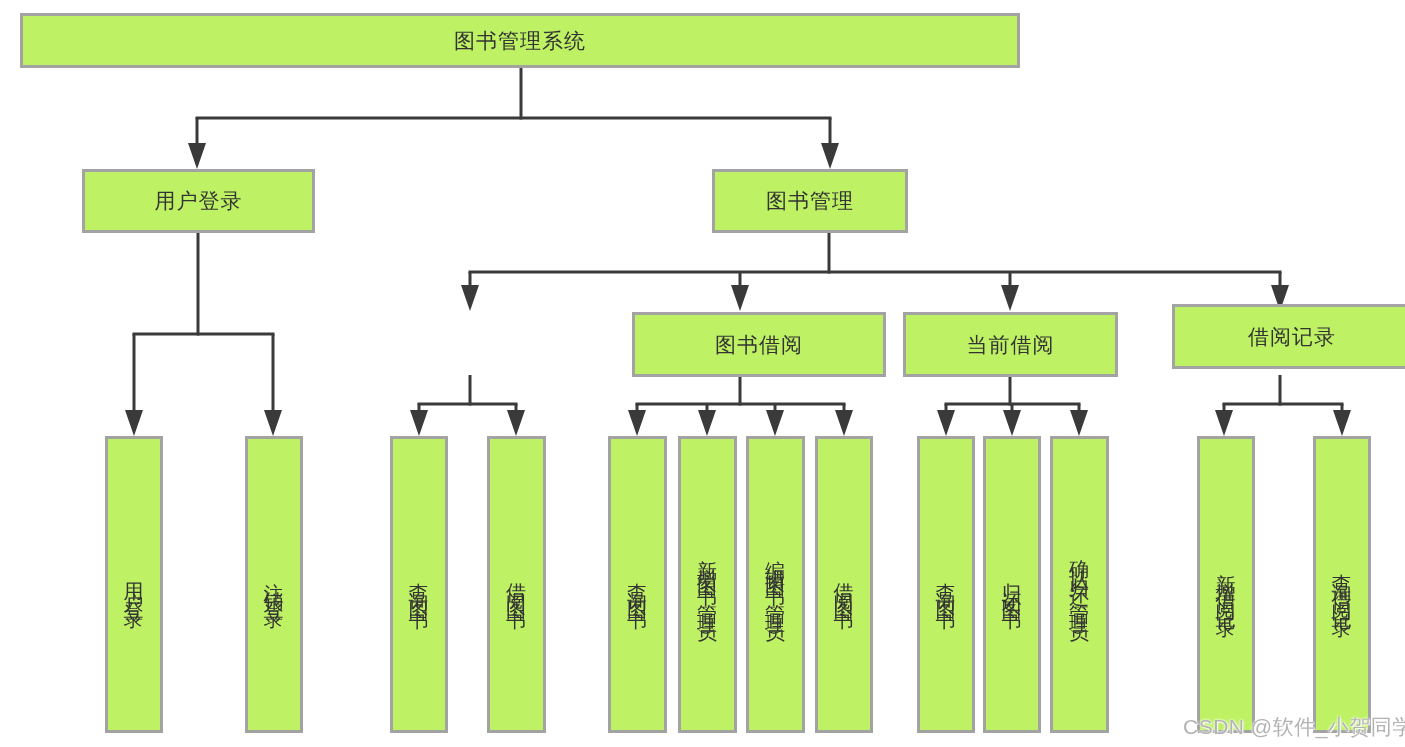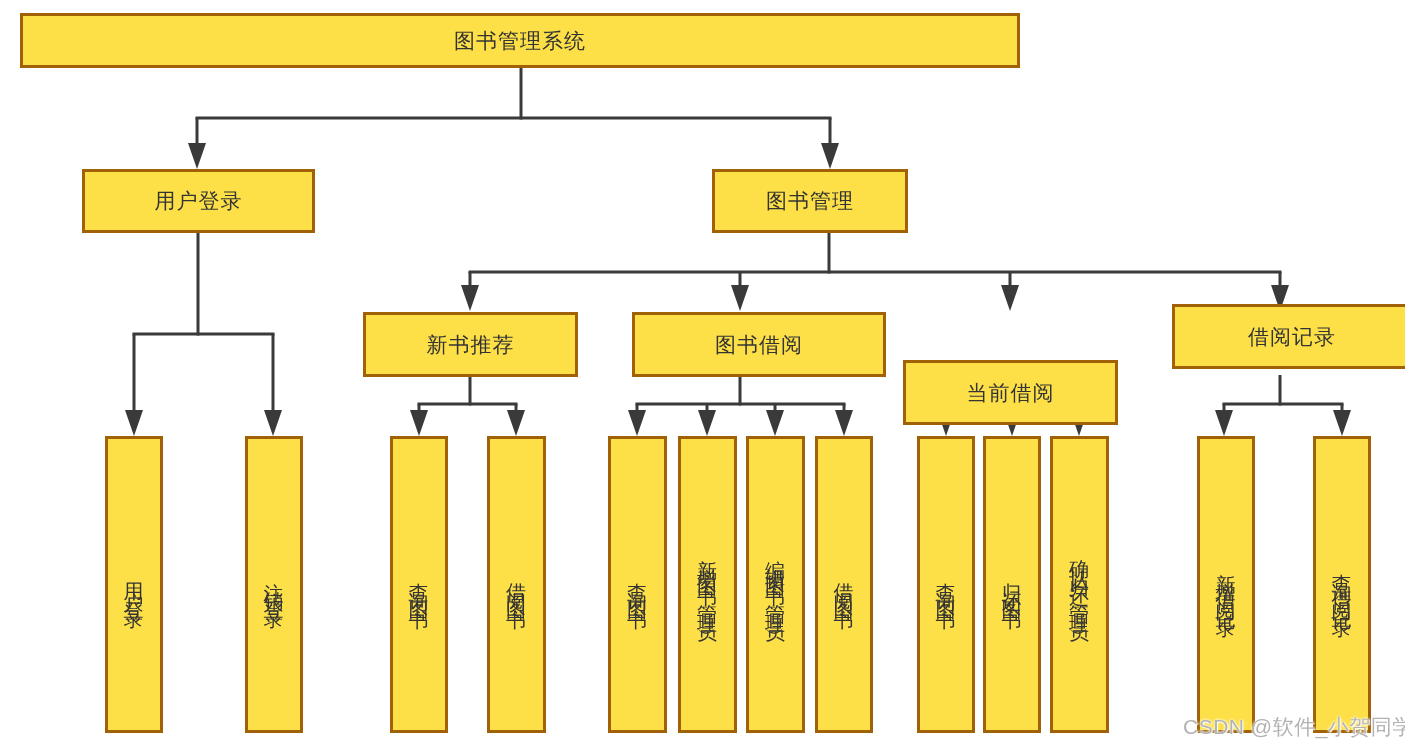--- a/index.html
+++ b/index.html
@@ -9,22 +9,22 @@
     background:#ffffff;
     font-family:"Liberation Sans","DejaVu Sans",sans-serif;
     overflow:hidden;
   }
   .wires{
     position:absolute;left:0;top:0;width:1405px;height:747px;z-index:0;
   }
   .node{
     position:absolute;
     box-sizing:border-box;
-    background:#fde047;
-    border:3px solid #a16207;
+    background:#bef264;
+    border:3px solid #a3a3a3;
     display:flex;align-items:center;justify-content:center;
     color:#333333;
     font-size:21px;
     letter-spacing:1px;
     z-index:1;
     white-space:nowrap;
   }
   .leaf{
     writing-mode:vertical-rl;
     text-orientation:mixed;
@@ -125,23 +125,22 @@
         <polygon stroke="none" points="1333,410 1351,410 1342,436"></polygon>
       </g>
     </g>
   </svg>
 
   <div class="node" style="left:20px;top:13px;width:1000px;height:55px;">图书管理系统</div>
 
   <div class="node" style="left:82px;top:169px;width:233px;height:64px;">用户登录</div>
   <div class="node" style="left:712px;top:169px;width:196px;height:64px;">图书管理</div>
 
-  <div class="node" style="left:363px;top:312px;width:215px;height:65px;">新书推荐</div>
   <div class="node" style="left:632px;top:312px;width:254px;height:65px;">图书借阅</div>
-  <div class="node" style="left:903px;top:312px;width:215px;height:65px;margin-top:48px;">当前借阅</div>
+  <div class="node" style="left:903px;top:312px;width:215px;height:65px;">当前借阅</div>
   <div class="node" style="left:1172px;top:304px;width:240px;height:65px;">借阅记录</div>
 
   <div class="node leaf" style="left:105px;top:436px;width:58px;height:297px;">用户登录</div>
   <div class="node leaf" style="left:245px;top:436px;width:58px;height:297px;">注销登录</div>
 
   <div class="node leaf" style="left:390px;top:436px;width:58px;height:297px;">查询图书</div>
   <div class="node leaf" style="left:487px;top:436px;width:59px;height:297px;">借阅图书</div>
 
   <div class="node leaf" style="left:608px;top:436px;width:59px;height:297px;">查询图书</div>
   <div class="node leaf" style="left:678px;top:436px;width:59px;height:297px;">新增图书（管理员）</div>

